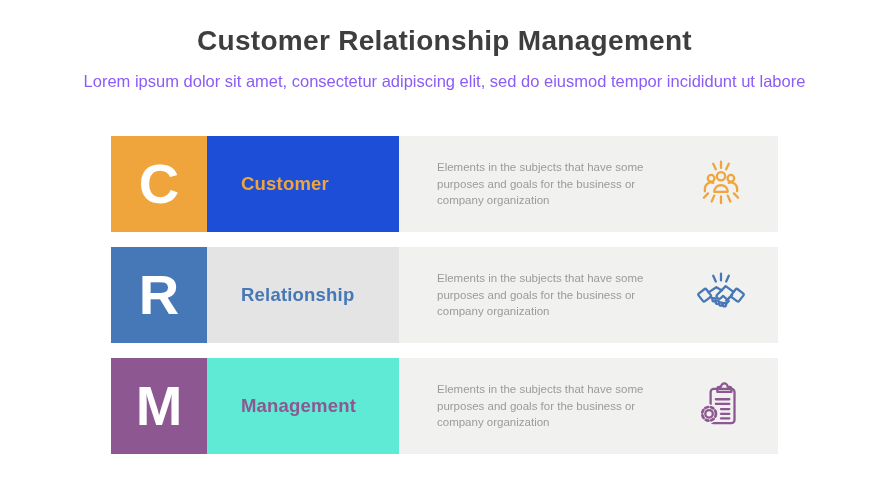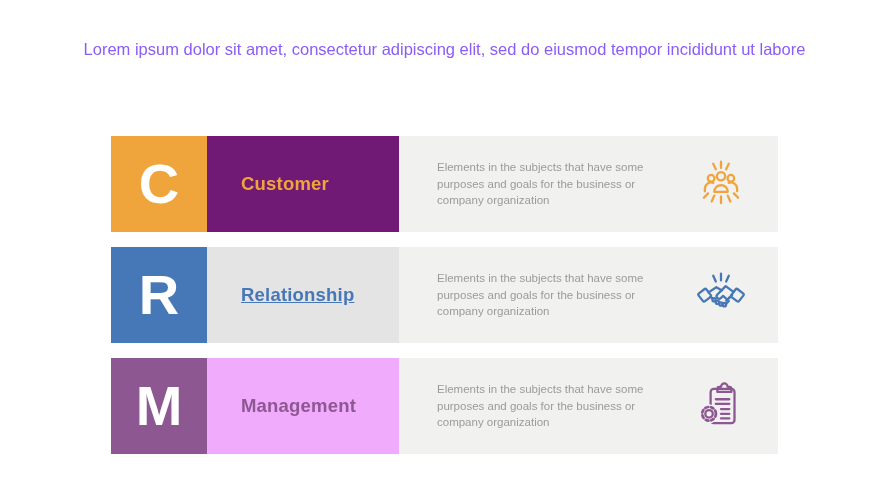--- a/index.html
+++ b/index.html
@@ -35,31 +35,32 @@
   }
   .icon-cell { margin-left:auto; margin-right:30px; width:54px; height:54px; flex:none; }
   .icon-cell svg { width:54px; height:54px; display:block; }
 </style>
 </head>
 <body>
 
 <div class="canvas">
 
   <div class="header">
+    <h1 class="title" style="color: rgb(62, 62, 62);">Customer Relationship Management</h1>
     <p class="subtitle" style="color: #8b5cf6;"><span>Lorem ipsum dolor sit amet, consectetur adipiscing elit, sed do eiusmod tempor incididunt ut labore</span><br>
        </p>
   </div>
 
   <div class="rows">
 
     <section class="row">
       <div class="letter-cell" style="background-color: rgb(240, 164, 60);">
         <span class="letter" style="color: rgb(255, 255, 255);">C</span>
       </div>
-      <div class="label-cell" style="background-color: #701a75;">
+      <div class="label-cell" style="background-color: #1d4ed8;">
         <span class="label" style="color: rgb(240, 164, 60);">Customer</span>
       </div>
       <div class="desc-cell" style="background-color: rgb(241, 241, 240);">
         <p class="desc-text" style="color: rgb(155, 155, 155);">Elements in the subjects that have some purposes and goals for the business or company organization</p>
         <div class="icon-cell">
           <svg viewBox="0 0 52 52" fill="none" stroke="#F0A43C" stroke-width="2.2" stroke-linecap="round" stroke-linejoin="round">
             <path d="M26 4.5V10.5"></path>
             <path d="M18.5 6.5L21 11.8"></path>
             <path d="M33.5 6.5L31 11.8"></path>
             <circle cx="26" cy="18.5" r="4"></circle>
@@ -76,21 +77,21 @@
           </svg>
         </div>
       </div>
     </section>
 
     <section class="row">
       <div class="letter-cell" style="background-color: rgb(70, 119, 182);">
         <span class="letter" style="color: rgb(255, 255, 255);">R</span>
       </div>
       <div class="label-cell" style="background-color: rgb(228, 228, 228);">
-        <span class="label" style="color: rgb(70, 119, 182); text-decoration: underline;">Relationship</span>
+        <span class="label" style="color: rgb(70, 119, 182);">Relationship</span>
       </div>
       <div class="desc-cell" style="background-color: rgb(241, 241, 240);">
         <p class="desc-text" style="color: rgb(155, 155, 155);">Elements in the subjects that have some purposes and goals for the business or company organization</p>
         <div class="icon-cell">
           <svg viewBox="0 0 52 52" fill="none" stroke="#4677B6" stroke-width="2.2" stroke-linecap="round" stroke-linejoin="round">
             <path d="M26 5.5V12"></path>
             <path d="M18.5 7.5L21 13"></path>
             <path d="M33.5 7.5L31 13"></path>
             <rect x="5.5" y="21.5" width="9.5" height="9.5" rx="1.5" transform="rotate(-38 10.2 26.2)"></rect>
             <rect x="37" y="21.5" width="9.5" height="9.5" rx="1.5" transform="rotate(38 41.8 26.2)"></rect>
@@ -106,21 +107,21 @@
             <path d="M33.8 29L36.8 26"></path>
           </svg>
         </div>
       </div>
     </section>
 
     <section class="row">
       <div class="letter-cell" style="background-color: rgb(141, 87, 145);">
         <span class="letter" style="color: rgb(255, 255, 255);">M</span>
       </div>
-      <div class="label-cell" style="background-color: #f0abfc;">
+      <div class="label-cell" style="background-color: #5eead4;">
         <span class="label" style="color: rgb(141, 87, 145);">Management</span>
       </div>
       <div class="desc-cell" style="background-color: rgb(241, 241, 240);">
         <p class="desc-text" style="color: rgb(155, 155, 155);">Elements in the subjects that have some purposes and goals for the business or company organization</p>
         <div class="icon-cell">
           <svg viewBox="0 0 52 52" fill="none" stroke="#8D5791" stroke-width="2.2" stroke-linecap="round" stroke-linejoin="round">
             <rect x="16" y="9.5" width="23" height="33" rx="3"></rect>
             <path d="M22.5 12.5V9.5a2 2 0 0 1 2-2h1.5a3.2 3.2 0 0 1 6.4 0H34a2 2 0 0 1 2 2v3Z"></path>
             <path d="M21 19.5H34"></path>
             <path d="M21 24H34"></path>

